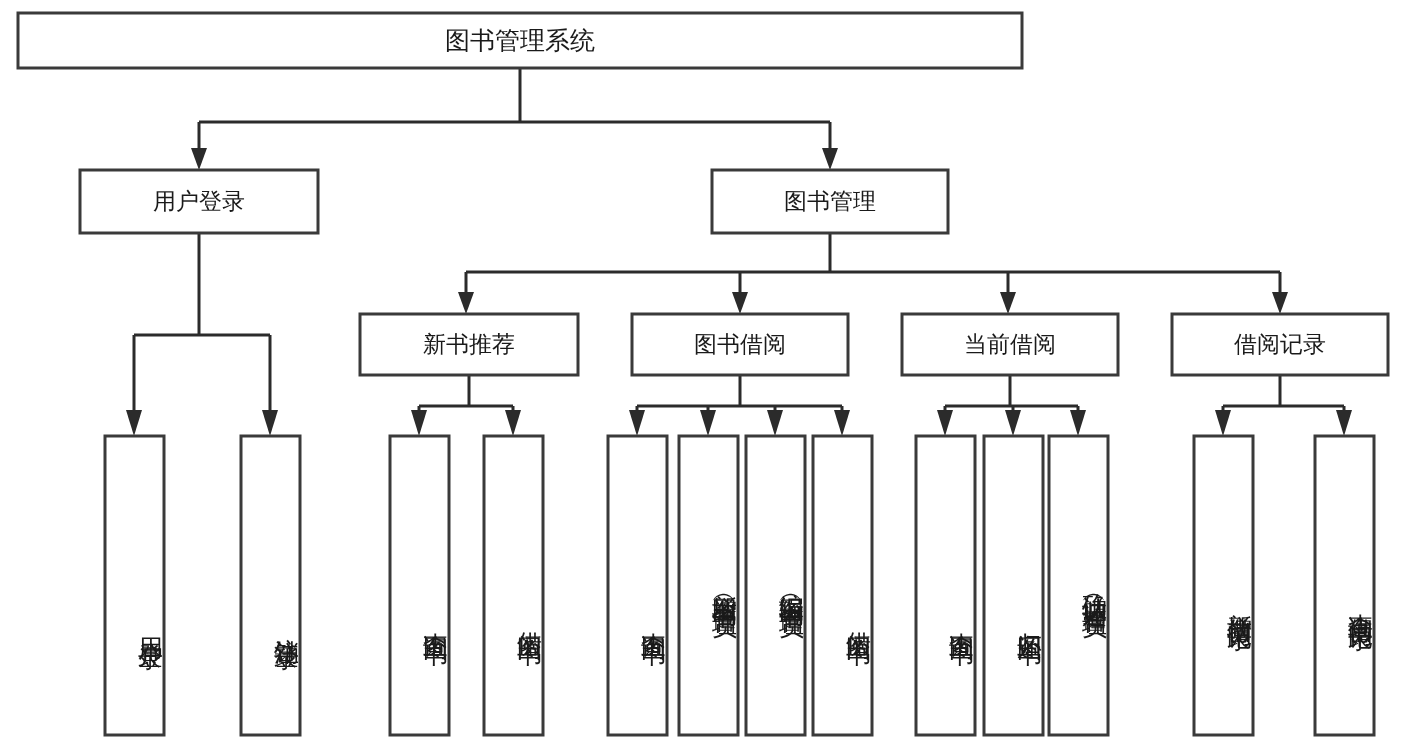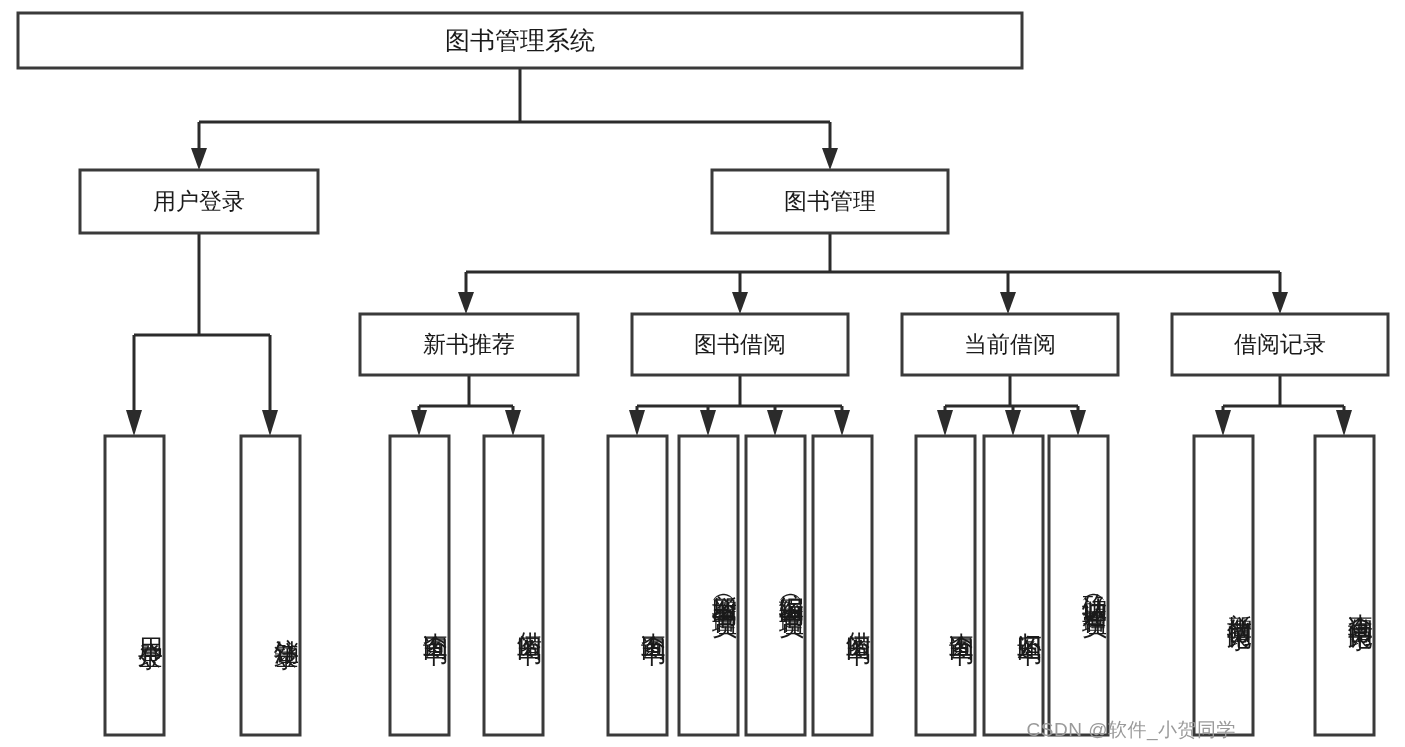--- a/index.html
+++ b/index.html
@@ -178,14 +178,13 @@
   <div class="vert-label" style="left:746px;top:442px;width:59px;height:290px;">编辑图书（管理员）</div>
   <div class="vert-label" style="left:813px;top:505px;width:59px;height:225px;">借阅图书</div>
 
   <div class="vert-label" style="left:916px;top:505px;width:59px;height:225px;">查询图书</div>
   <div class="vert-label" style="left:984px;top:505px;width:59px;height:225px;">归还图书</div>
   <div class="vert-label" style="left:1049px;top:442px;width:59px;height:290px;">确认归还（管理员）</div>
 
   <div class="vert-label" style="left:1194px;top:473px;width:59px;height:258px;">新增借阅记录</div>
   <div class="vert-label" style="left:1315px;top:473px;width:59px;height:258px;">查询借阅记录</div>
 
-  <div id="watermark">CSDN @软件_小贺同学</div>
 </div>
 
 </body></html>

